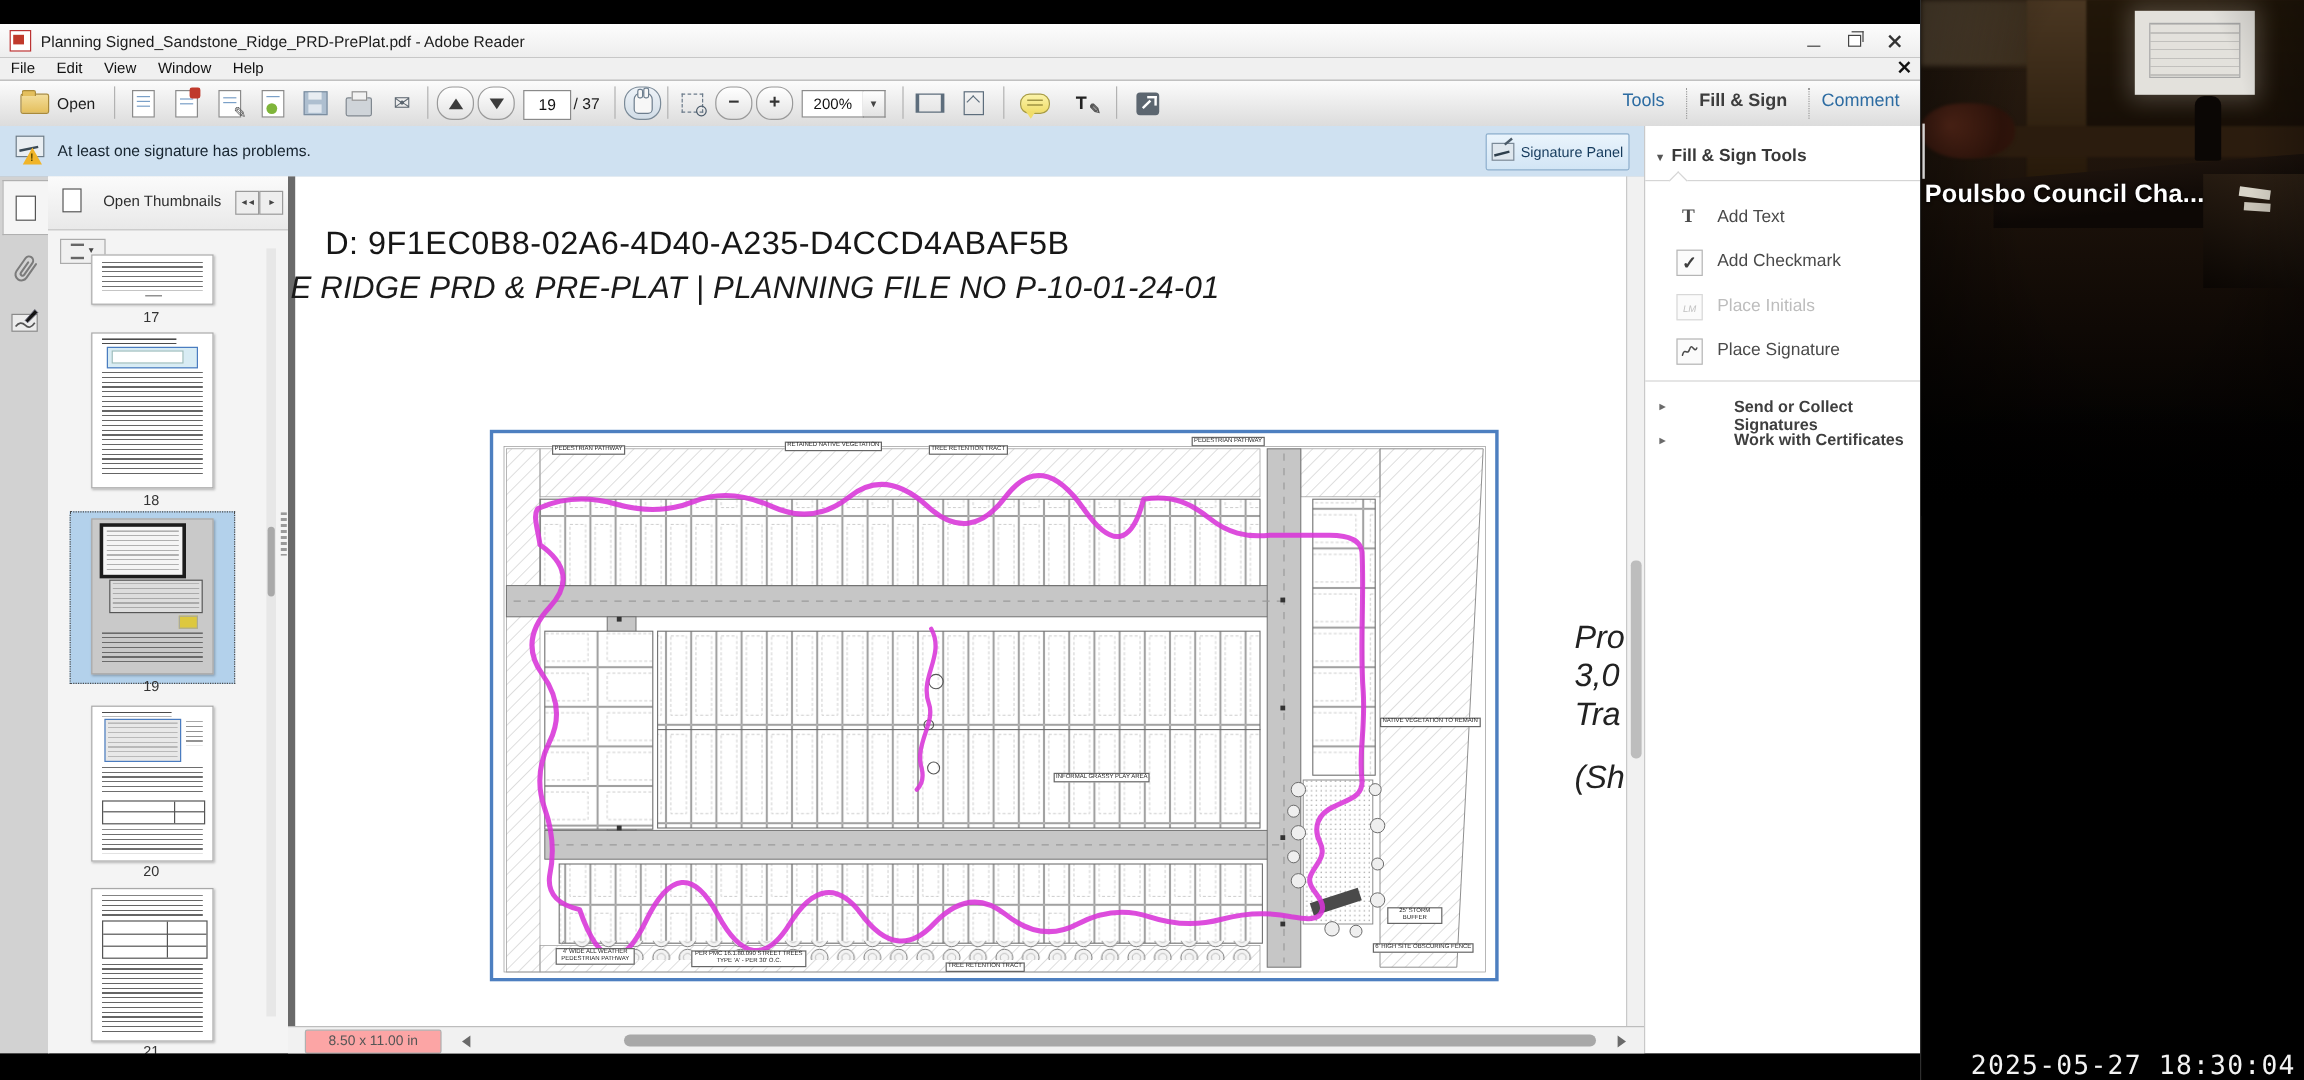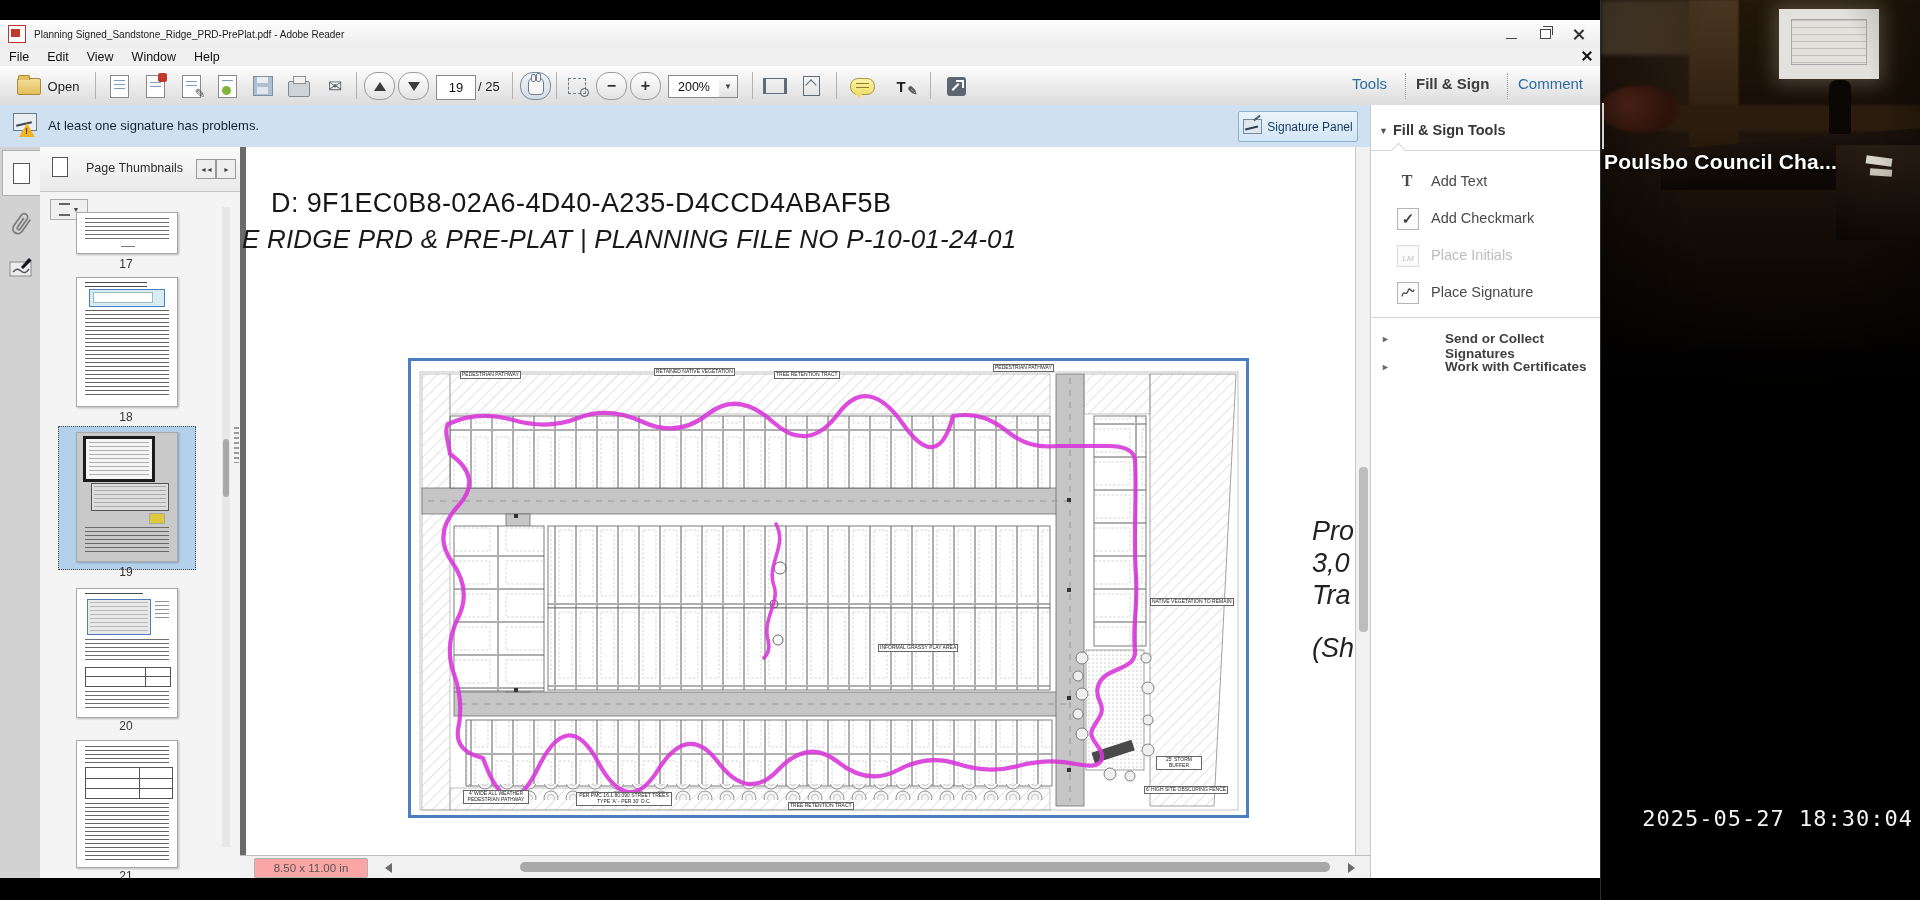--- a/index.html
+++ b/index.html
@@ -2,21 +2,21 @@
 <html><head>
 <meta charset="utf-8">
 <style>
   html,body{margin:0;padding:0;}
   body{width:1920px;height:900px;background:#000;position:relative;overflow:hidden;
        font-family:"Liberation Sans",sans-serif;-webkit-font-smoothing:antialiased;}
   .a{position:absolute;}
   
   .titlebar{left:0;top:20;width:1600px;height:28px;background:linear-gradient(180deg,#fdfdfd,#ededed);
             border-bottom:1px solid #d8d8d8;display:flex;align-items:center;top:20px;}
-  .title-text{font-size:10px;color:#1c1c1c;margin-left:8px;}
+  .title-text{font-size:13px;color:#1c1c1c;margin-left:8px;}
   .pdficon{width:16px;height:16px;margin-left:8px;position:relative;background:#fff;border:1px solid #b33;}
   .pdficon:before{content:"";position:absolute;left:2px;top:3px;width:9px;height:8px;background:#c0392b;}
   .winbtn{width:34px;height:20px;display:flex;align-items:center;justify-content:center;position:relative;}
   .ic-min{width:11px;height:1px;background:#444;margin-top:8px;}
   .ic-restore{width:9px;height:8px;border:1px solid #444;position:relative;background:#fff;}
   .ic-restore:before{content:"";position:absolute;left:2px;top:-4px;width:9px;height:8px;border:1px solid #444;border-bottom:none;border-left:none;}
   .ic-x{width:12px;height:12px;position:relative;}
   .ic-x:before,.ic-x:after{content:"";position:absolute;left:5px;top:0;width:1.6px;height:13px;background:#333;}
   .ic-x:before{transform:rotate(45deg);} .ic-x:after{transform:rotate(-45deg);}
   .menubar{left:0;top:48px;width:1600px;height:18px;background:#f0f0f0;display:flex;align-items:center;}
@@ -137,21 +137,21 @@
   .fssec{position:absolute;left:0;width:230px;height:26px;}
   .fssec .arr{position:absolute;left:10px;top:5px;font-size:9px;color:#6a6a6a;}
   .fssec .slabel{position:absolute;left:30px;top:2px;font-size:13.5px;font-weight:bold;color:#3f3f3f;margin-left:44px;}
   .g-T:before{content:"T";font-family:"Liberation Serif",serif;font-size:16px;font-weight:bold;color:#4a4a4a;}
   .g-check:before{content:"✓";font-size:15px;font-weight:bold;color:#3f3f3f;}
   .g-lm:before{content:"LM";font-style:italic;font-size:8px;color:#c0c0c0;}
   
   .video{left:1600px;top:0;width:320px;height:900px;background:#000;overflow:hidden;border-left:1px solid #2e2e2e;}
   .vb{position:absolute;}
   .vlabel{position:absolute;left:3px;top:150px;font-size:21px;font-weight:bold;color:#fff;text-shadow:0 1px 3px #000;letter-spacing:.2px;}
-  .vtime{position:absolute;right:8px;top:806px;font-family:"DejaVu Sans Mono",monospace;font-size:22px;color:#f2f2f2;letter-spacing:1px;text-shadow:0 0 3px #000;}
+  .vtime{position:absolute;right:8px;top:876px;font-family:"DejaVu Sans Mono",monospace;font-size:22px;color:#f2f2f2;letter-spacing:1px;text-shadow:0 0 3px #000;}
   .blackstrip{background:#000;z-index:50;}
 </style>
 </head>
 <body>
 
 <div class="a titlebar">
   <div class="pdficon"></div>
   <div class="title-text">Planning Signed_Sandstone_Ridge_PRD-PrePlat.pdf - Adobe Reader</div>
   <div style="margin-left:auto;display:flex;margin-right:4px;">
     <div class="winbtn">
@@ -219,21 +219,21 @@
       <div class="circbtn">
         <div class="tri-up"></div>
       </div>
     </div>
   <div class="tbtn" style="left:398px;">
       <div class="circbtn">
         <div class="tri-down"></div>
       </div>
     </div>
   <input class="pageinput a" style="left: 436px; top: 8px;" value="19">
-  <span class="a lbl" style="left:478px;top:12px;">/ 25</span>
+  <span class="a lbl" style="left:478px;top:12px;">/ 37</span>
   <div class="tsep" style="left:512px;"></div>
   <div class="tbtn" style="left:520px;">
       <div class="circbtn" style="background:linear-gradient(180deg,#eef3f8,#d2dde7);border-color:#7a8a98;">
         <div class="hand"></div>
       </div>
     </div>
   <div class="tsep" style="left:556px;"></div>
   <div class="tbtn" style="left:562px;width:30px;">
       <div class="marquee"></div>
     </div>
@@ -303,21 +303,21 @@
   <svg class="a" style="left:8px;top:108px;" width="26" height="26" viewBox="0 0 26 26">
     <rect x="2" y="7" width="21" height="14" fill="#ececec" stroke="#8a8a8a"></rect>
     <path d="M5 17 q4 -5 8 -1 t8 -2" fill="none" stroke="#555" stroke-width="1.4"></path>
     <path d="M13 12 L21 3 l2.5 2.5 L15 14 z" fill="#b9c4cе" fill-opacity="0.9" stroke="#667" stroke-width="0.8"></path>
   </svg>
 </div>
 
 <div class="a sidebar">
   <div class="sbheader">
     <div class="sbh-ic"></div>
-    <div class="sbtitle">Page Thumbnails</div>
+    <div class="sbtitle">Open Thumbnails</div>
     <div class="sbbtn" style="left:156px;">
         <span>◄◄</span>
       </div>
     <div class="sbbtn" style="left:176px;">
         <span>►</span>
       </div>
   </div>
   <div class="optbtn">
     <div class="optlines"></div>
       <em>▼</em>

